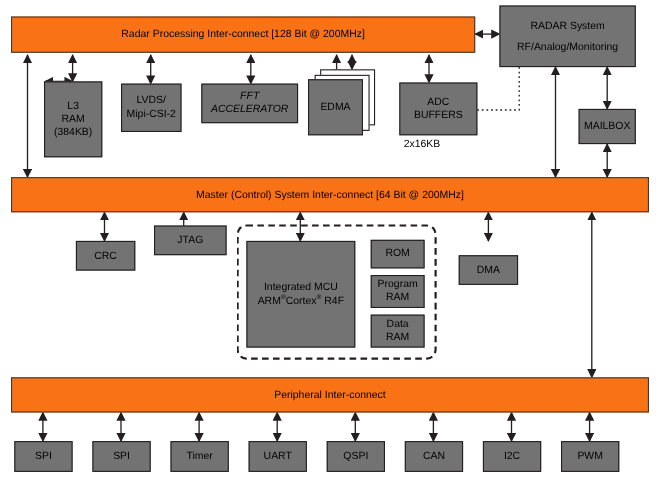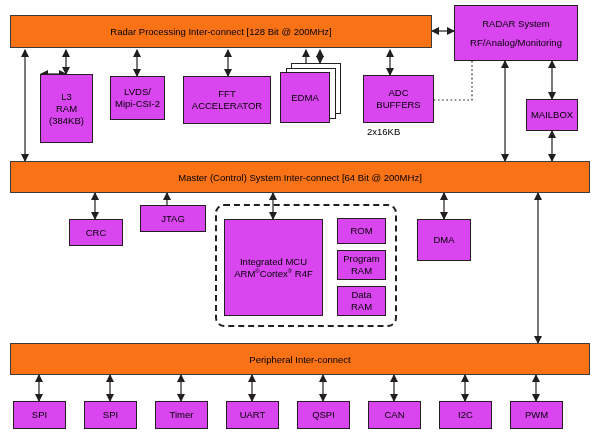--- a/index.html
+++ b/index.html
@@ -12,21 +12,21 @@
     width: 600px;
     height: 436px;
     background: #ffffff;
     font-family: "Liberation Sans", sans-serif;
     overflow: hidden;
   }
   .box {
     position: absolute;
     box-sizing: border-box;
     border: 1.6px solid #231f20;
-    background: #d946ef;
+    background: #737373;
     display: flex;
     flex-direction: column;
     align-items: center;
     justify-content: center;
     text-align: center;
     color: #000000;
     font-size: 9.5px;
     line-height: 12px;
     z-index: 5;
   }
@@ -156,21 +156,21 @@
     <span class="ln">L3</span>
     <span class="ln">RAM</span>
     <span class="ln">(384KB)</span>
   </div>
 
   <div class="box" style="left:110px; top:76px; width:55px; height:44px;">
     <span class="ln">LVDS/</span>
     <span class="ln">Mipi-CSI-2</span>
   </div>
 
-  <div class="box" style="left:183px; top:76px; width:88px; height:48px;">
+  <div class="box" style="left:183px; top:76px; width:88px; height:36px;font-style:italic;">
     <span class="ln">FFT</span>
     <span class="ln">ACCELERATOR</span>
   </div>
 
   <div class="stackback" style="left:291px; top:63px; width:50px; height:51px;"></div>
   <div class="stackback" style="left:286px; top:68px; width:50px; height:51px;"></div>
   <div class="box" style="left:280px; top:72px; width:50px; height:51px;">
     <span class="ln">EDMA</span>
   </div>
 
@@ -190,21 +190,21 @@
   </div>
 
   <div class="box" style="left:69px; top:219px; width:54px; height:27px;">
     <span class="ln">CRC</span>
   </div>
 
   <div class="box" style="left:140px; top:205px; width:66px; height:27px;">
     <span class="ln">JTAG</span>
   </div>
 
-  <div class="box" style="left:417px; top:219px; width:54px; height:42px;">
+  <div class="box" style="left:417px; top:232px; width:54px; height:27px;">
     <span class="ln">DMA</span>
   </div>
 
   <div class="dashed-group" style="left:215px; top:204px; width:182px; height:123px;"></div>
 
   <div class="box" style="left:224px; top:219px; width:99px; height:97px; justify-content:center;">
     <span class="ln">Integrated MCU</span>
     <span class="ln">
       <span>ARM</span><span class="sup">®</span><span>Cortex</span><span class="sup">®</span><span> R4F</span>
     </span>

